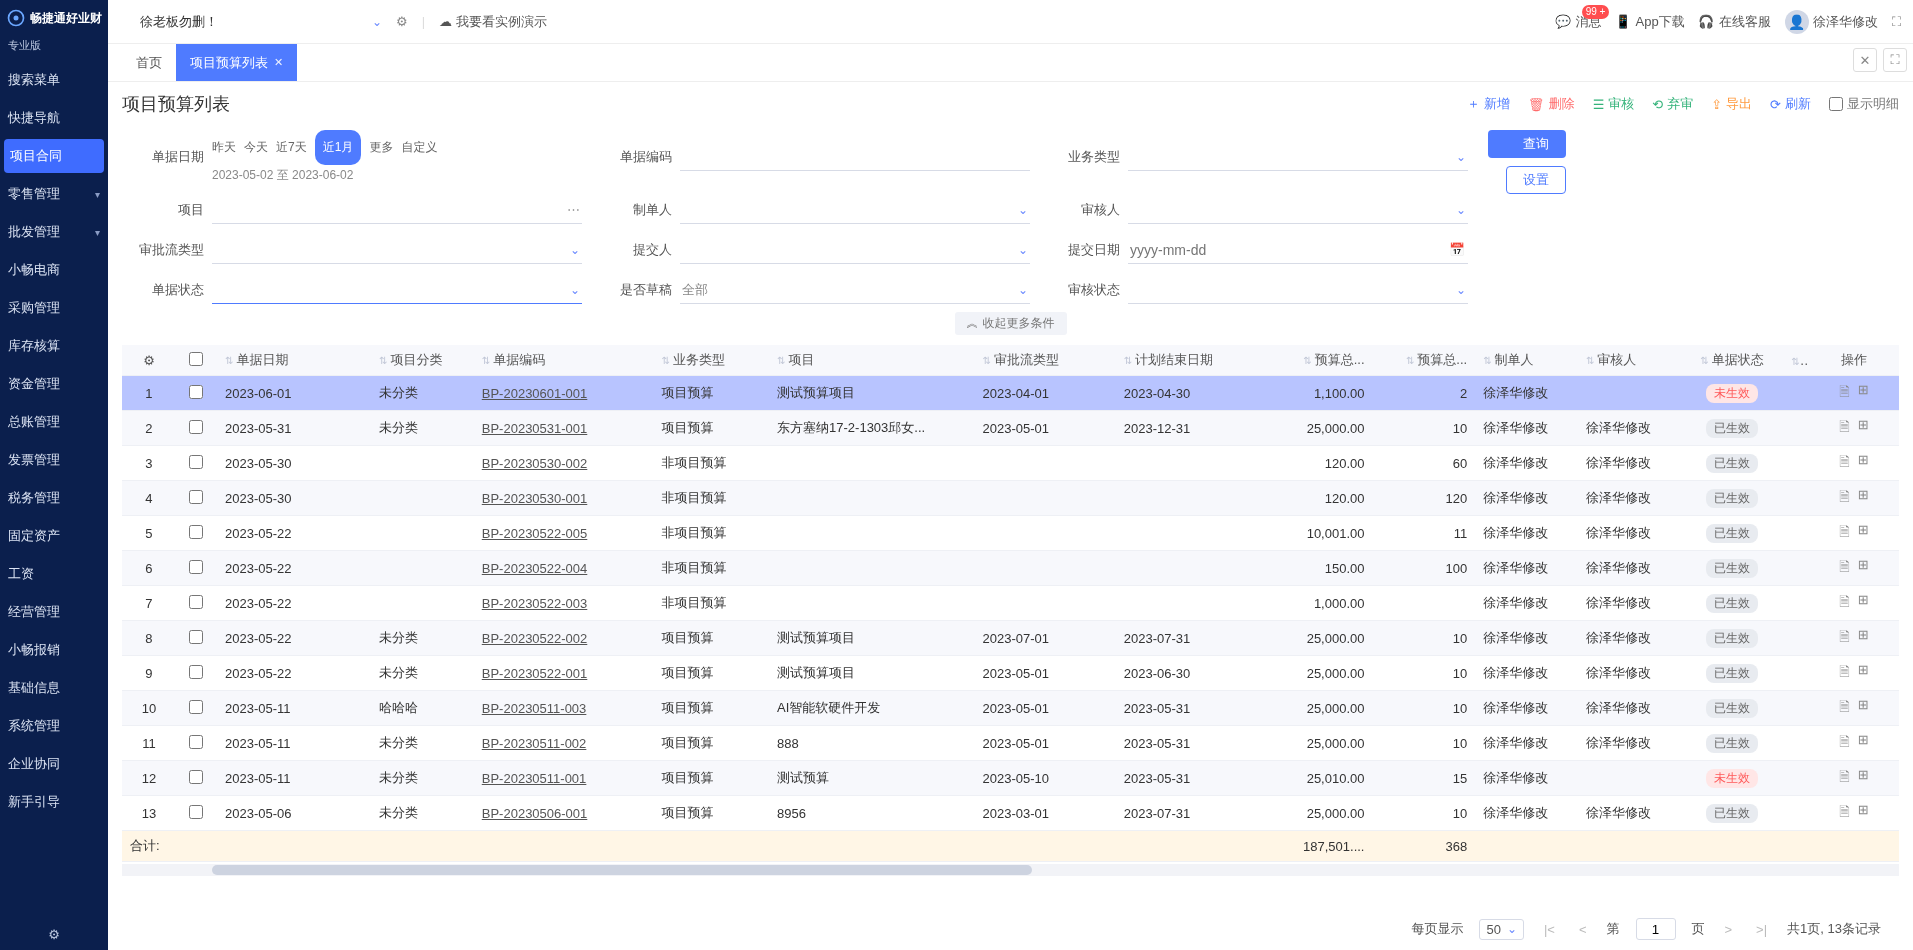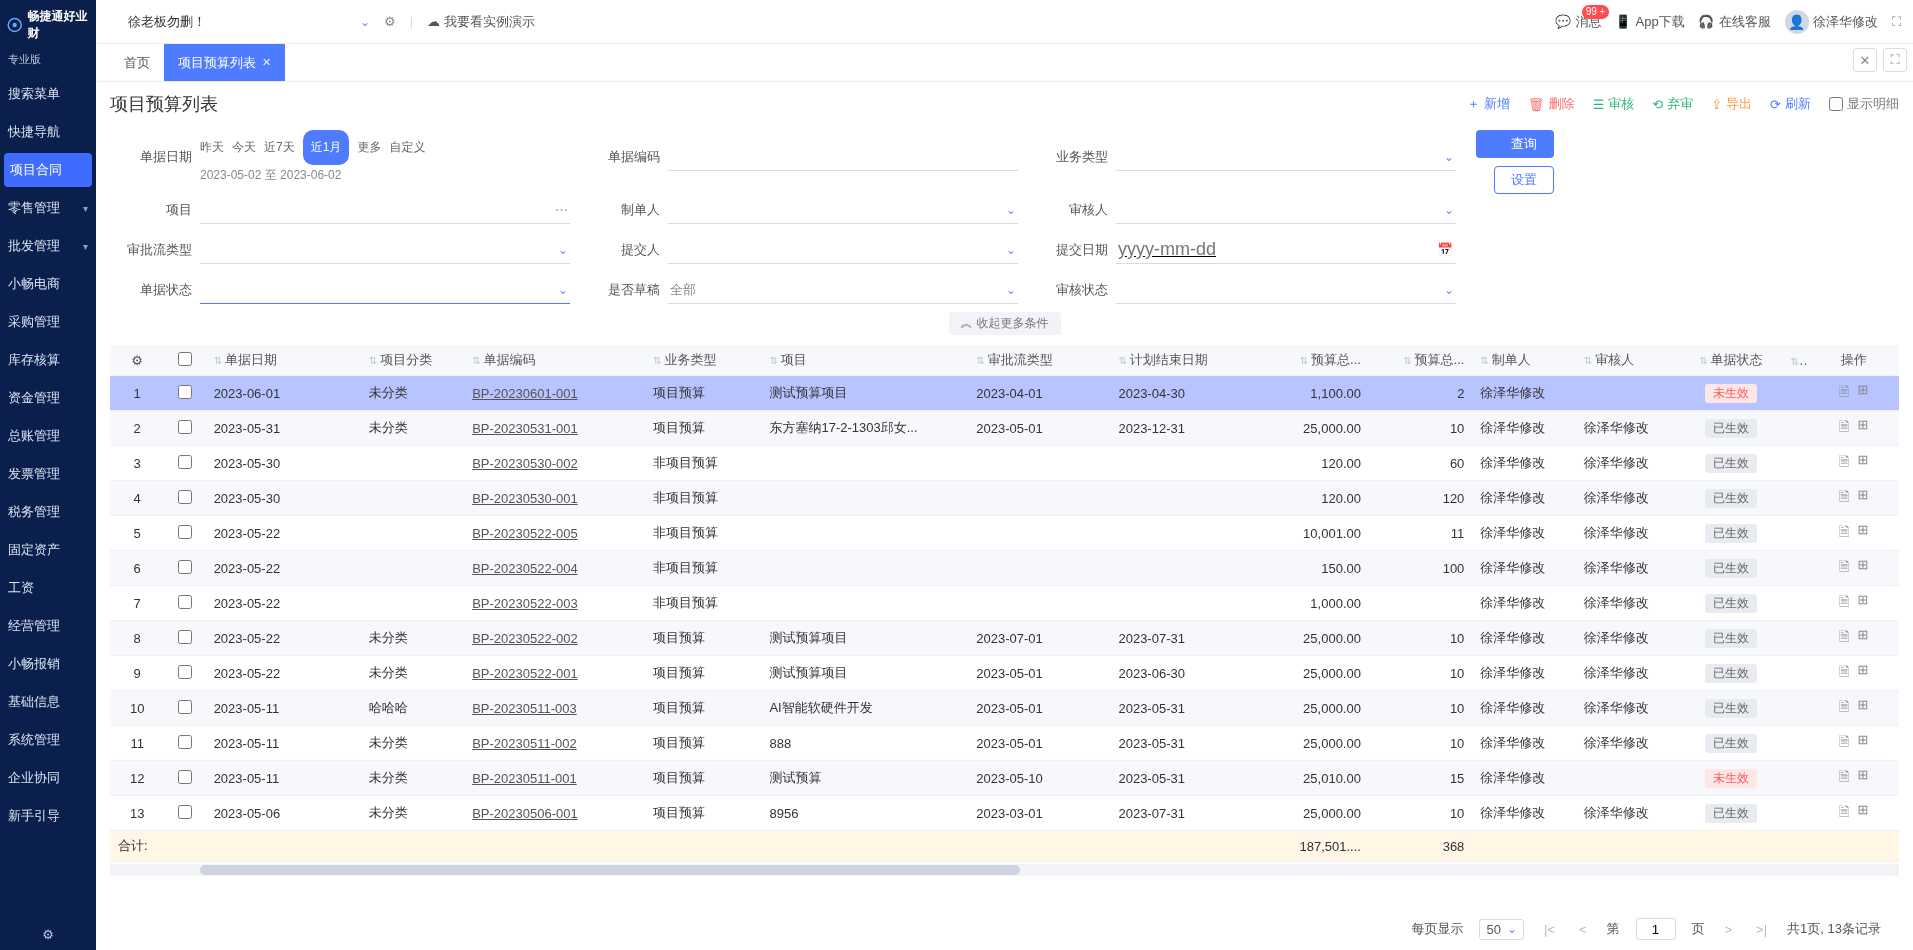--- a/index.html
+++ b/index.html
@@ -1,20 +1,20 @@
 <!DOCTYPE html>
 <html><head>
 <meta charset="utf-8">
 <style>
 * { box-sizing: border-box; margin: 0; padding: 0; }
 body { font-family: "Microsoft YaHei", Arial, sans-serif; font-size: 13px; color: #333; background: #f5f6fa; overflow: hidden; }
 .app { display: flex; height: 950px; width: 1913px; }
 
 
-.sidebar { width: 96px; background: #0b1f4d; color: #fff; display: flex; flex-direction: column; }
+.sidebar { width: 108px; background: #0b1f4d; color: #fff; display: flex; flex-direction: column; }
 .logo { display: flex; align-items: center; padding: 8px 6px; gap: 4px; }
 .logo-icon { width: 20px; height: 20px; }
 .logo-text { font-size: 12px; font-weight: bold; }
 .edition { font-size: 11px; padding: 2px 8px 8px; color: #b8c4dd; }
 .nav-item { padding: 10px 8px; font-size: 13px; color: #dbe3f3; cursor: pointer; position: relative; display: flex; align-items: center; justify-content: space-between; }
 .nav-item.active { background: #3f6cff; color: #fff; border-radius: 4px; margin: 2px 4px; padding: 8px 6px; }
 .nav-item .caret { font-size: 10px; color: #8a9bc4; }
 .settings-gear { text-align: center; padding: 8px; color: #b8c4dd; }
 
 
@@ -49,21 +49,21 @@
 .act { display: flex; align-items: center; gap: 4px; font-size: 13px; cursor: pointer; }
 .act .ic { font-size: 13px; }
 .c-blue { color: #4f7bff; } .c-red { color: #ff6b6b; } .c-green { color: #34b37a; } .c-orange { color: #ff9a3e; } .c-gray { color: #777; }
 .chk { width: 14px; height: 14px; }
 
 
 .filters { display: grid; grid-template-columns: 450px 430px 420px 80px; gap: 12px 18px; padding: 6px 10px 4px; }
 .frow { display: flex; align-items: center; gap: 8px; }
 .flabel { width: 72px; text-align: right; color: #555; font-size: 13px; }
 .fctrl { flex: 1; border-bottom: 1px solid #d7dbe6; height: 28px; display: flex; align-items: center; justify-content: space-between; color: #888; font-size: 13px; padding: 0 2px; }
-.fctrl input { border: none; outline: none; width: 100%; font-size: 18px; background: transparent; text-decoration: underline; }
+.fctrl input { border: none; outline: none; width: 100%; font-size: 14px; background: transparent; }
 .date-chips { display: flex; align-items: center; gap: 8px; flex-wrap: wrap; }
 .chip { font-size: 12px; color: #666; cursor: pointer; }
 .chip.active { background: #4f7bff; color: #fff; padding: 9px 8px; border-radius: 10px; }
 .date-range-text { font-size: 12px; color: #888; width: 100%; margin-top: 2px; }
 .filter-right-btns { display: flex; flex-direction: column; gap: 8px; align-items: flex-end; }
 .btn { padding: 4px 16px; border-radius: 4px; font-size: 13px; cursor: pointer; border: 1px solid transparent; }
 .btn-primary { background: #4f7bff; color: #fff; padding-left: 34px; }
 .btn-outline { border-color: #4f7bff; color: #4f7bff; background: #fff; }
 
 .collapse-bar { text-align: center; padding: 4px; }
@@ -87,21 +87,21 @@
 .col-sum2 { width: 80px; text-align: right; }
 .col-maker { width: 80px; }
 .col-auditor { width: 80px; }
 .col-status { width: 80px; text-align: center; }
 .col-empty { width: 20px; }
 .col-ops { width: 70px; text-align: center; }
 tbody tr:nth-child(even) { background: #f7f8fc; }
 tbody tr.selected { background: #b8c4ff !important; color: #333; }
 .code-link { color: #555; text-decoration: underline; cursor: pointer; }
 .num { text-align: right; margin-top: 9px; }
-.status-tag { display: inline-block; padding: 1px 8px; border-radius: 3px; font-size: 12px; }
+.status-tag { display: inline-block; padding: 1px 8px; border-radius: 8px; font-size: 12px; }
 .tag-ok { background: #e8ebf0; color: #666; }
 .tag-no { background: #ffe6e6; color: #ff5a5a; }
 .row-ops { display: flex; gap: 8px; justify-content: center; color: #888; }
 .sort-ic { color: #c0c6d6; font-size: 10px; margin-right: 3px; }
 tfoot td { background: #fff6e6; font-weight: 500; }
 
 .hscroll { height: 12px; background: #f2f3f7; position: relative; margin: 2px 0 8px; }
 .hscroll-thumb { position: absolute; left: 90px; top: 1px; height: 10px; width: 820px; background: #cdd3e0; border-radius: 5px; }
 
 

